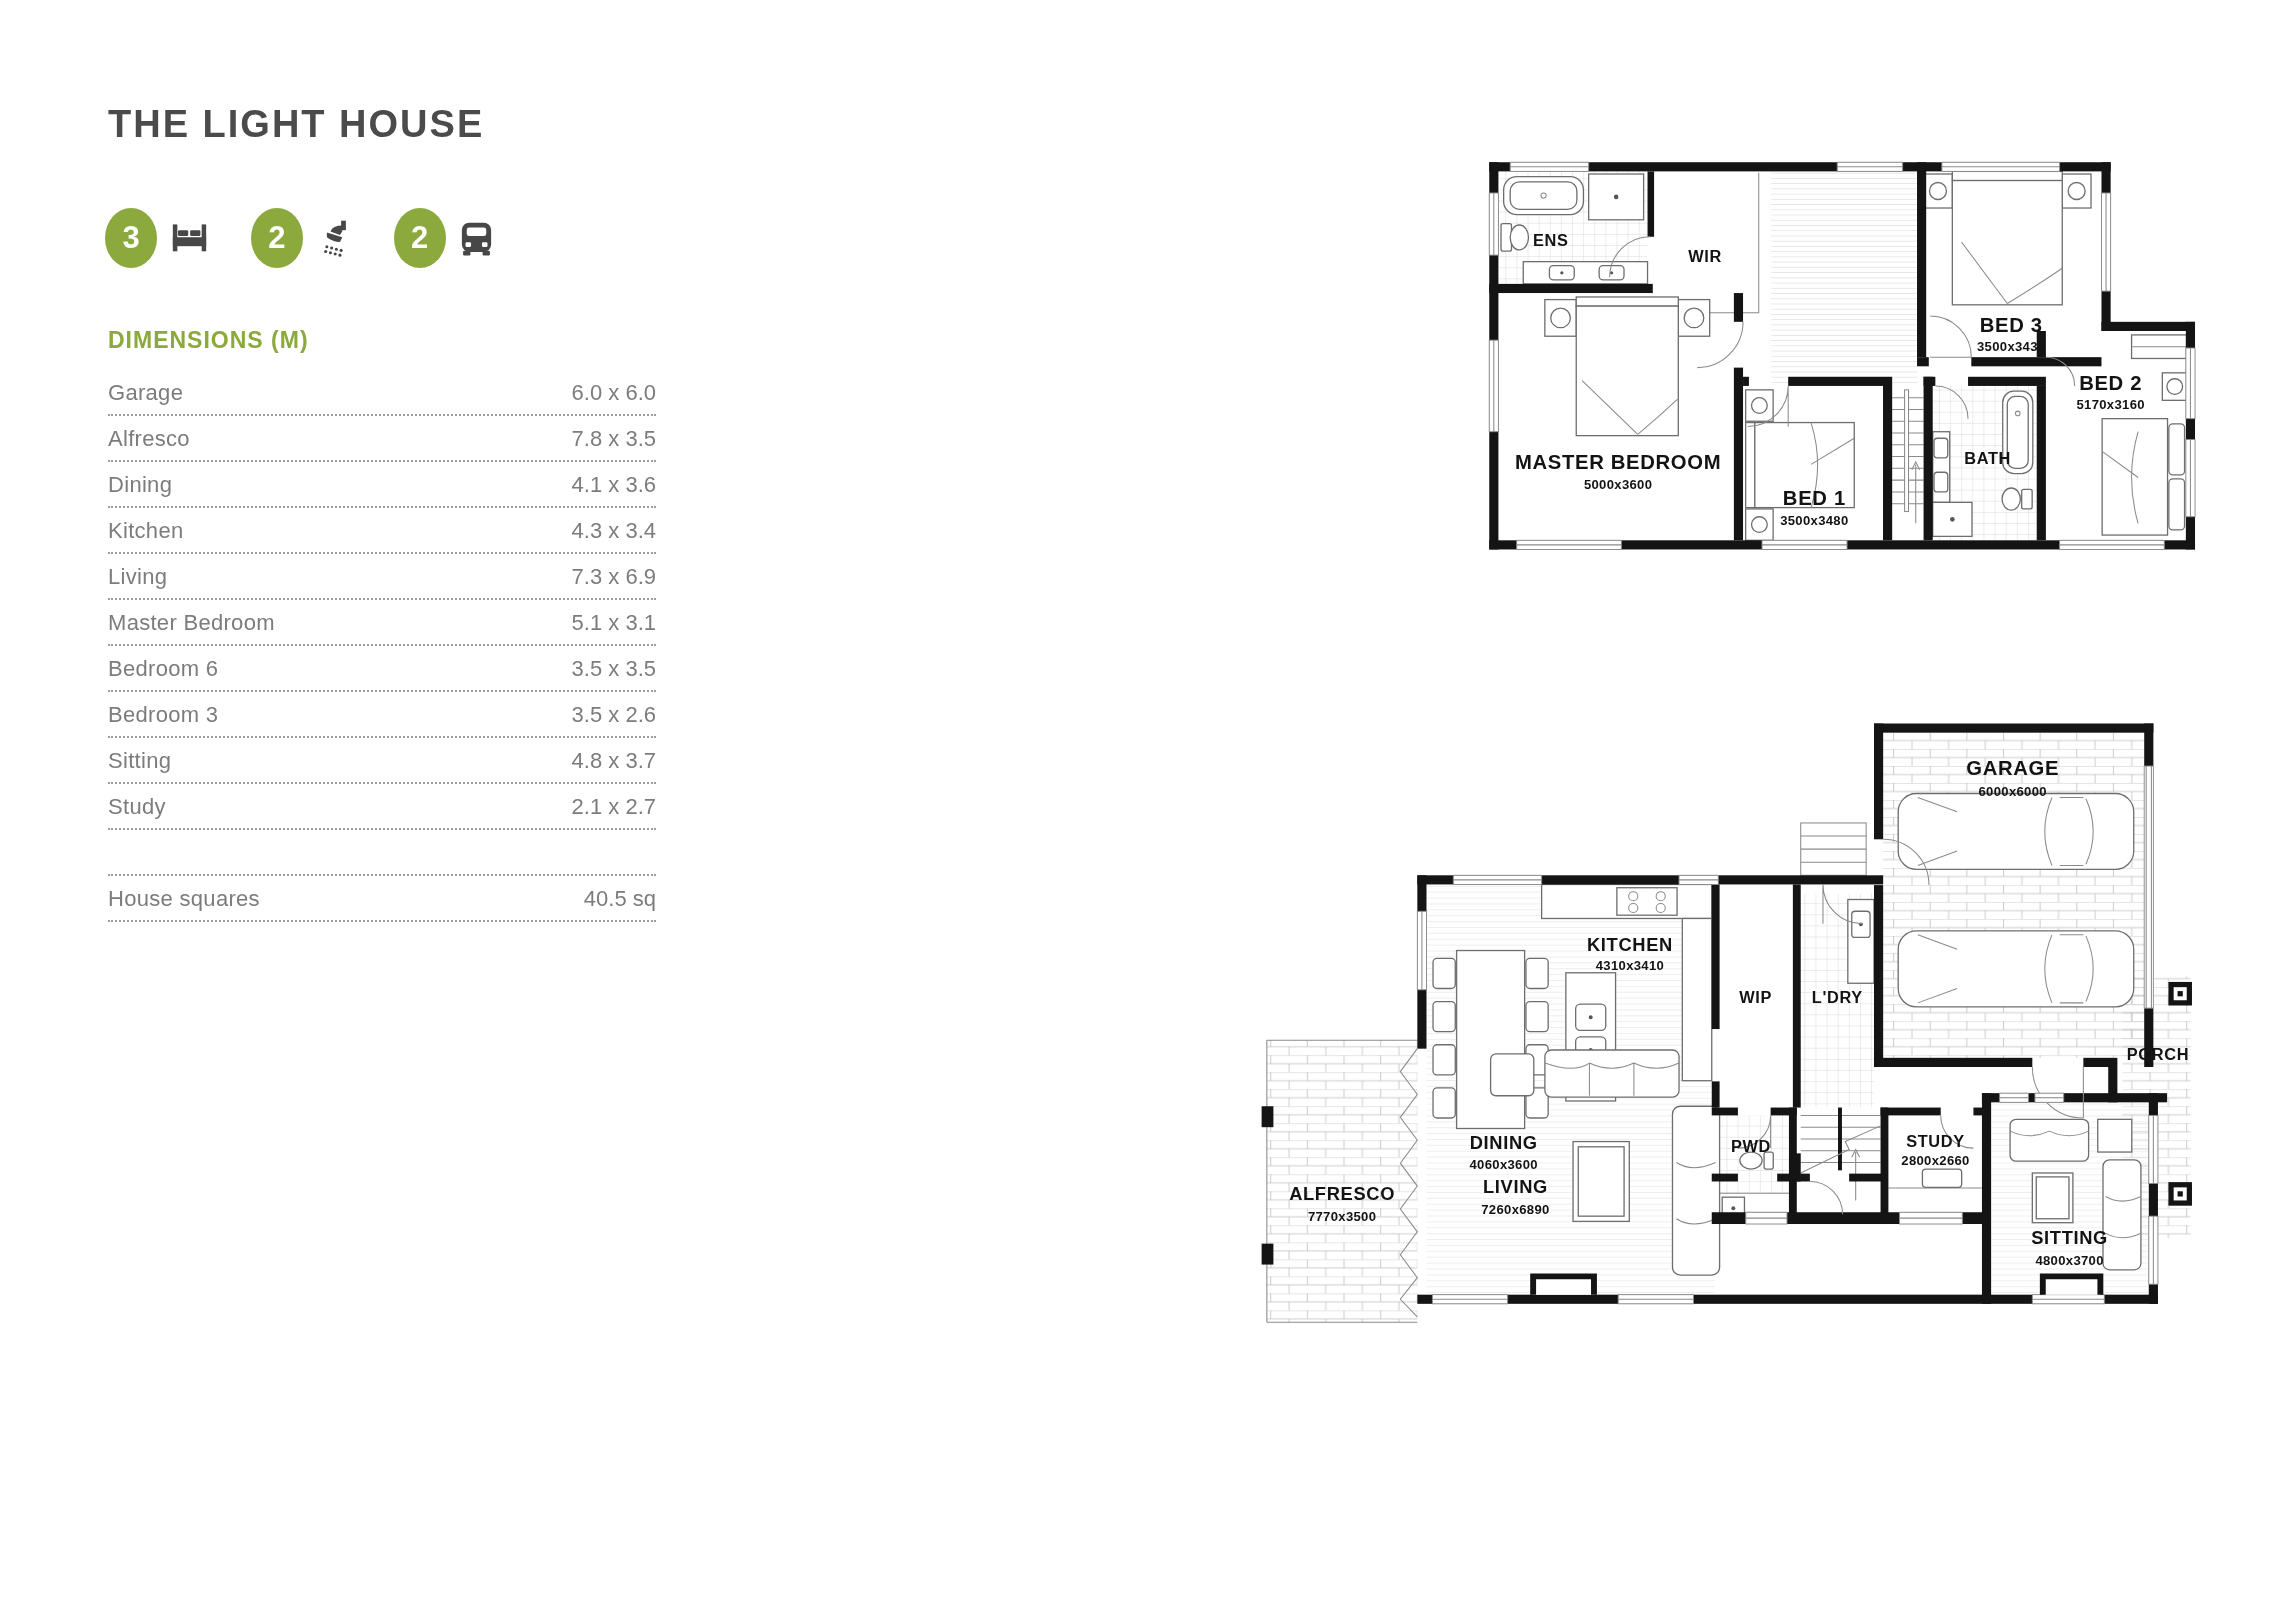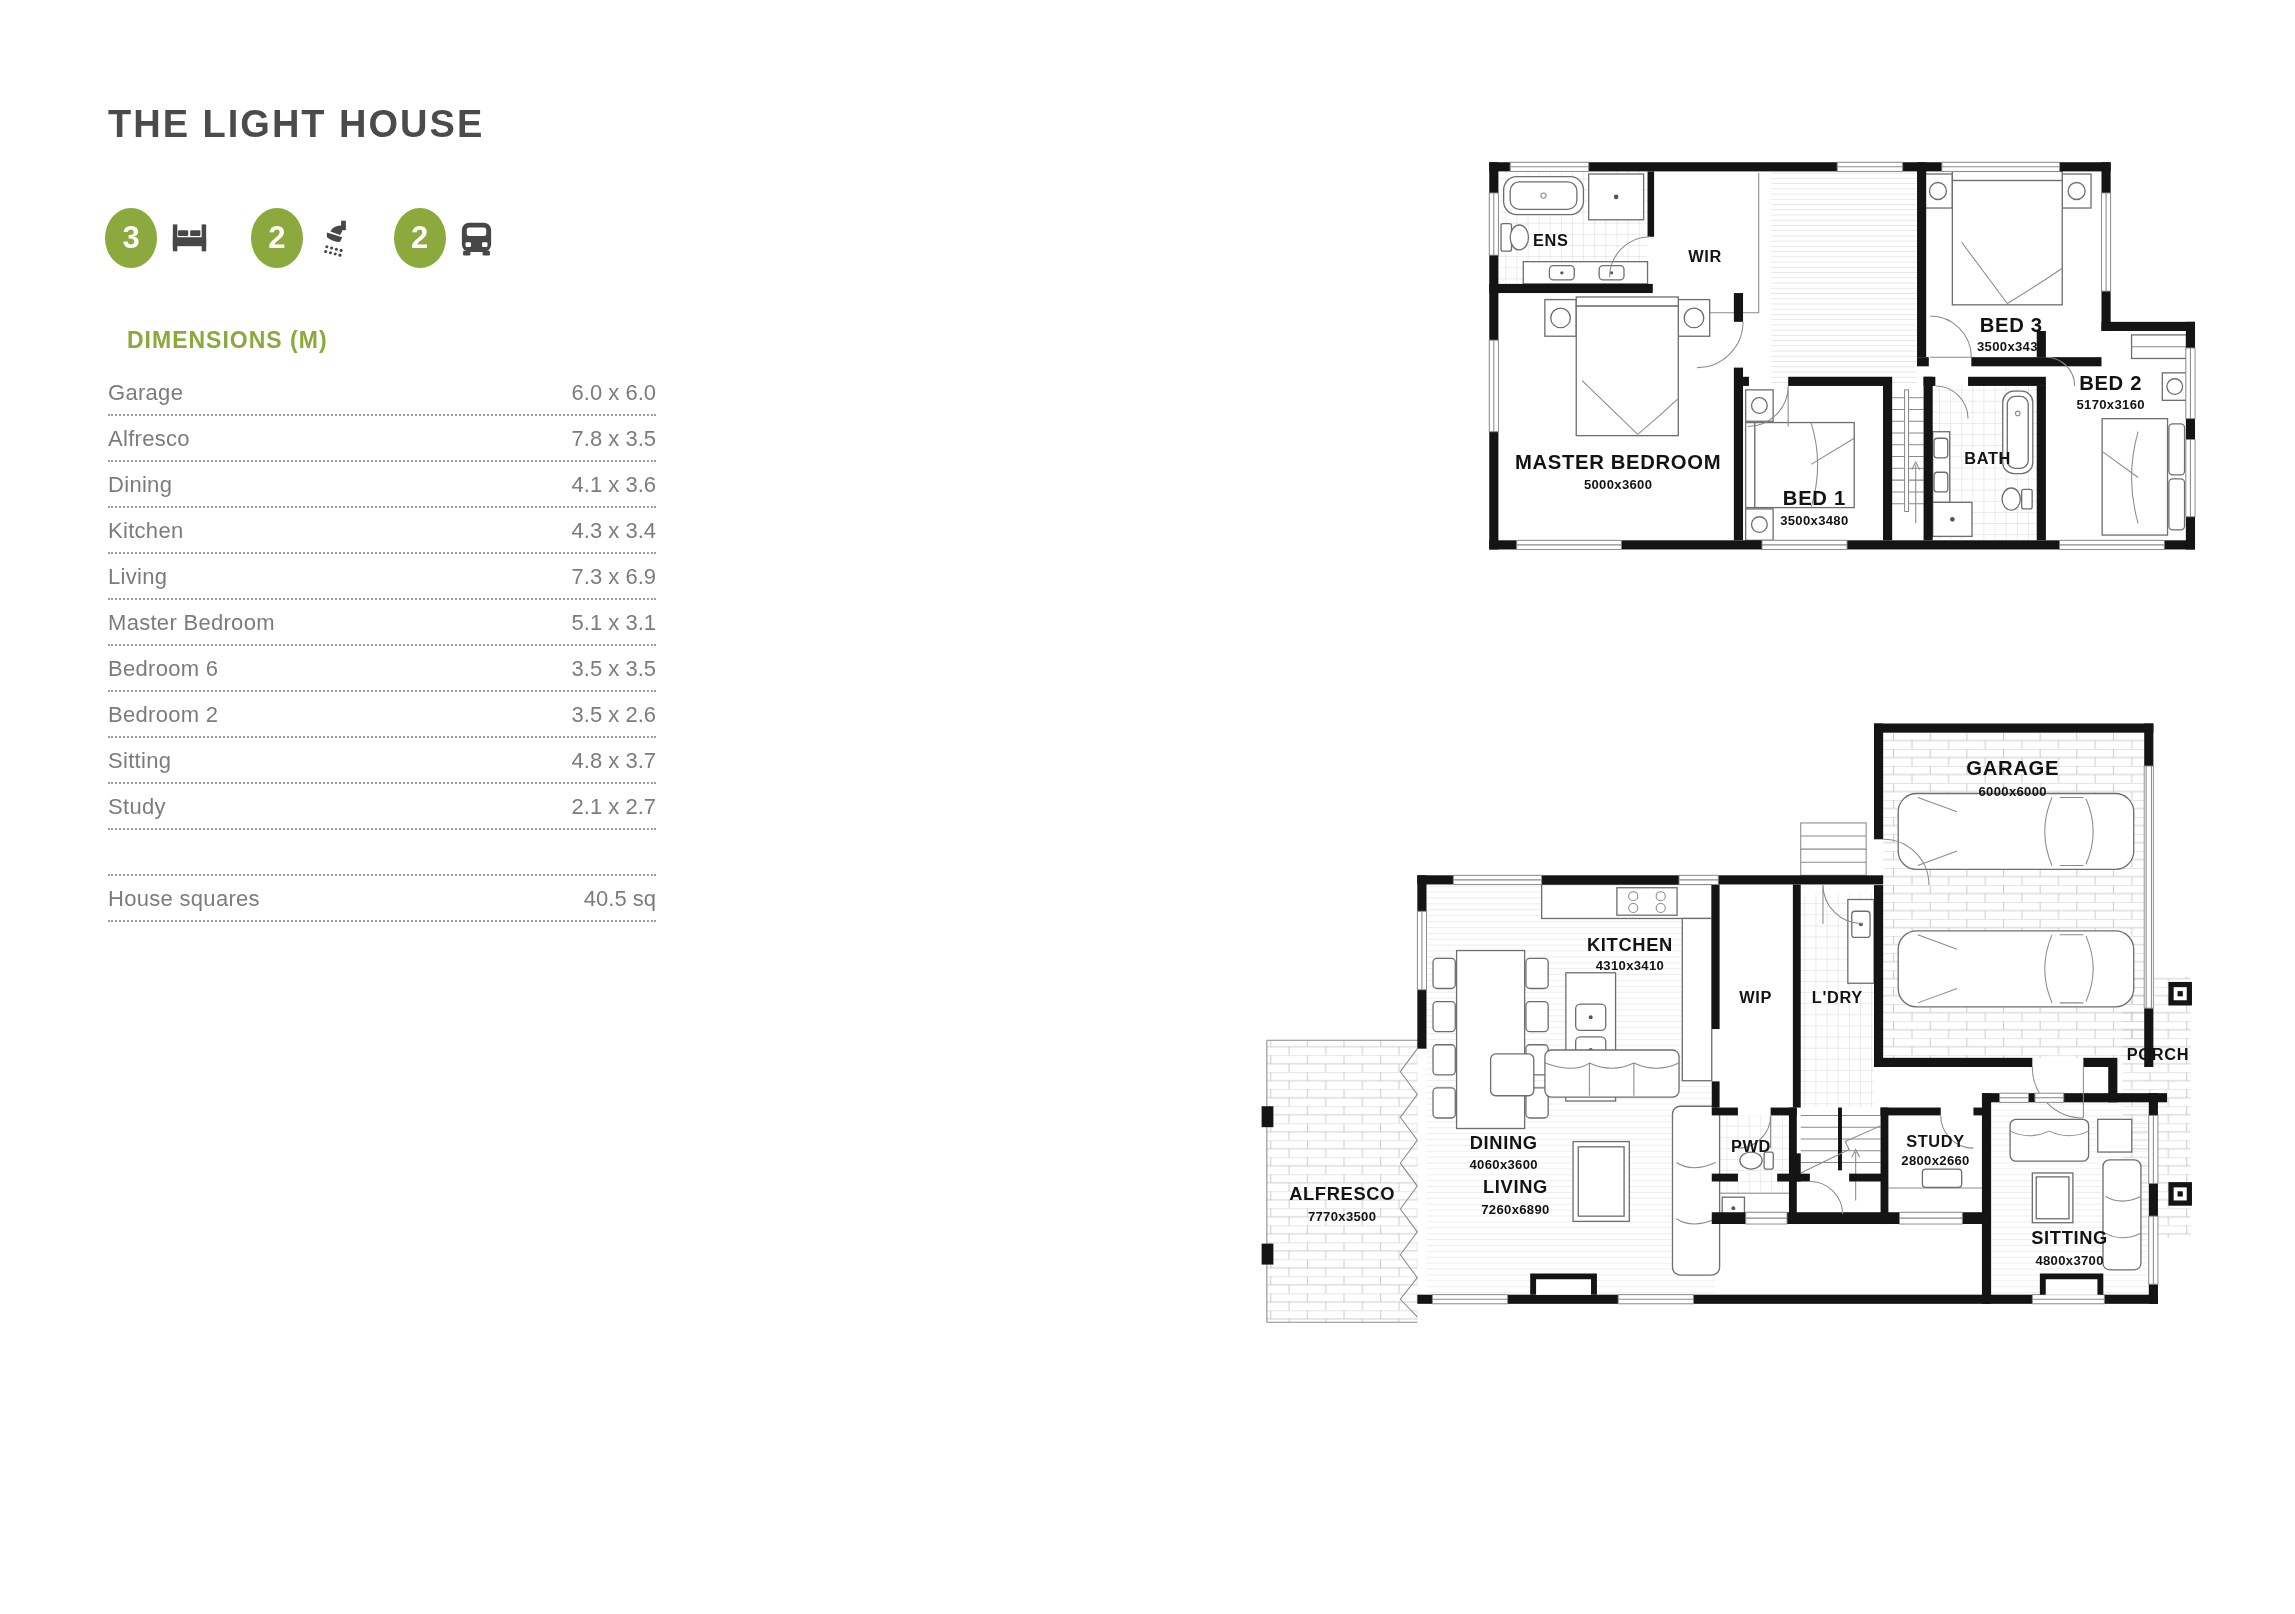--- a/index.html
+++ b/index.html
@@ -8,21 +8,21 @@
   .page-title{position:absolute;left:108px;top:103px;font-size:38px;font-weight:bold;
     color:#4b4b4b;letter-spacing:2px;}
 
   .features{position:absolute;left:105px;top:208px;display:flex;align-items:center;}
   .feature{display:flex;align-items:center;margin-right:41px;}
   .feature-count{width:52px;height:60px;border-radius:50%;color:#ffffff;font-size:31px;font-weight:bold;
     display:flex;align-items:center;justify-content:center;}
   .feature-icon{margin-left:11.8px;display:flex;align-items:center;}
 
   .dims-heading{position:absolute;left:108px;top:327px;font-size:23px;font-weight:bold;
-    letter-spacing:1px;margin-left:19px;}
+    letter-spacing:1px;}
 
   .dims-table{position:absolute;left:108px;top:370px;width:548px;}
   .dim-row{height:46px;display:flex;justify-content:space-between;align-items:flex-end;
     box-sizing:border-box;padding-bottom:8.5px;border-bottom:2px dotted #9d9d9d;
     font-size:22px;color:#7c7c7c;}
   .dim-row .lbl{letter-spacing:0.3px;}
   .dim-row.spacer{padding-bottom:0;}
 
   .plan{position:absolute;}
   .rname{font-family:"Liberation Sans",sans-serif;font-weight:bold;font-size:28px;fill:#131313;
@@ -115,21 +115,21 @@
   </div>
   <div class="dim-row">
     <span class="lbl">Master Bedroom</span>
     <span class="val">5.1 x 3.1</span>
   </div>
   <div class="dim-row">
     <span class="lbl">Bedroom 6</span>
     <span class="val">3.5 x 3.5</span>
   </div>
   <div class="dim-row">
-    <span class="lbl">Bedroom 2</span>
+    <span class="lbl">Bedroom 3</span>
     <span class="val">3.5 x 2.6</span>
   </div>
   <div class="dim-row">
     <span class="lbl">Sitting</span>
     <span class="val">4.8 x 3.7</span>
   </div>
   <div class="dim-row">
     <span class="lbl">Study</span>
     <span class="val">2.1 x 2.7</span>
   </div>

